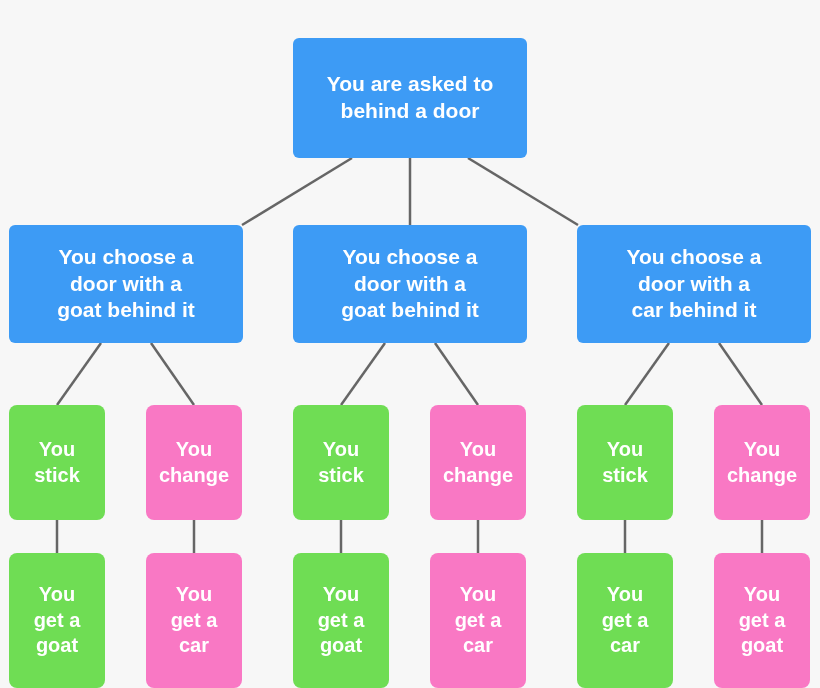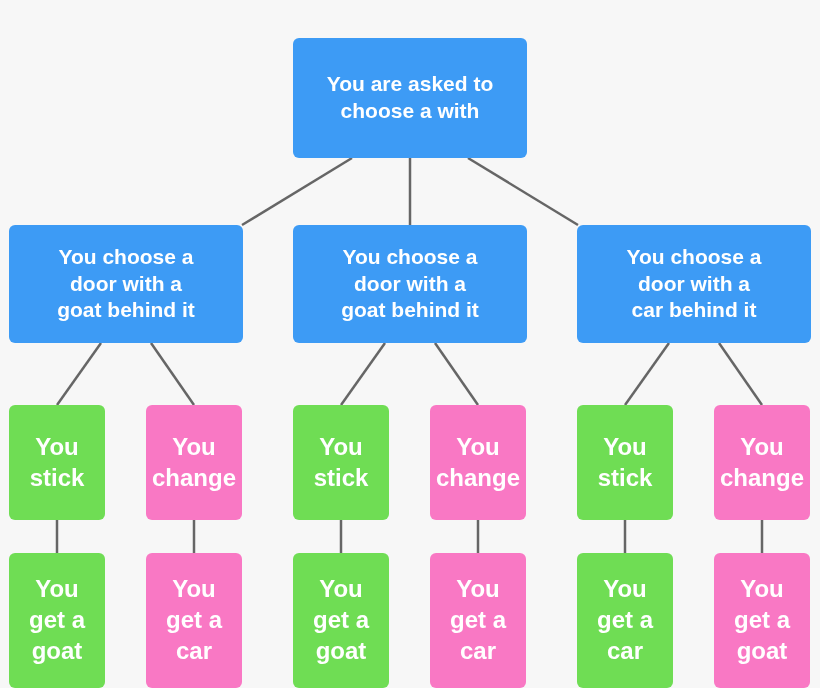--- a/index.html
+++ b/index.html
@@ -38,21 +38,22 @@
     font-weight: bold;
     line-height: 1.28;
     white-space: pre-line;
     padding: 2px 6px;
   }
   .node.root,
   .node.mid {
     font-size: 21px;
   }
   .node.leaf {
-    font-size: 24px;
+    font-size: 20px;
+    border-radius: 8px;
   }
 </style>
 </head>
 <body>
 
 <div id="diagram">
   <svg id="edges" viewBox="0 0 820 688" xmlns="http://www.w3.org/2000/svg">
       <line x1="352" y1="158" x2="242" y2="225" stroke="#666666" stroke-width="2.5"></line>
       <line x1="410" y1="158" x2="410" y2="225" stroke="#666666" stroke-width="2.5"></line>
       <line x1="468" y1="158" x2="578" y2="225" stroke="#666666" stroke-width="2.5"></line>
@@ -63,21 +64,21 @@
       <line x1="669" y1="343" x2="625" y2="405" stroke="#666666" stroke-width="2.5"></line>
       <line x1="719" y1="343" x2="762" y2="405" stroke="#666666" stroke-width="2.5"></line>
       <line x1="57" y1="520" x2="57" y2="553" stroke="#666666" stroke-width="2.5"></line>
       <line x1="194" y1="520" x2="194" y2="553" stroke="#666666" stroke-width="2.5"></line>
       <line x1="341" y1="520" x2="341" y2="553" stroke="#666666" stroke-width="2.5"></line>
       <line x1="478" y1="520" x2="478" y2="553" stroke="#666666" stroke-width="2.5"></line>
       <line x1="625" y1="520" x2="625" y2="553" stroke="#666666" stroke-width="2.5"></line>
       <line x1="762" y1="520" x2="762" y2="553" stroke="#666666" stroke-width="2.5"></line>
     </svg>
 <div class="node root" style="left: 293px; top: 38px; width: 234px; height: 120px; background: rgb(61, 155, 245); color: rgb(255, 255, 255);">You are asked to
-choose a with</div>
+behind a door</div>
     <div class="node mid" style="left: 9px; top: 225px; width: 234px; height: 118px; background: rgb(61, 155, 245); color: rgb(255, 255, 255);">You choose a
 door with a
 goat behind it</div>
     <div class="node mid" style="left: 293px; top: 225px; width: 234px; height: 118px; background: rgb(61, 155, 245); color: rgb(255, 255, 255);">You choose a
 door with a
 goat behind it</div>
     <div class="node mid" style="left: 577px; top: 225px; width: 234px; height: 118px; background: rgb(61, 155, 245); color: rgb(255, 255, 255);">You choose a
 door with a
 car behind it</div>
     <div class="node leaf" style="left: 9px; top: 405px; width: 96px; height: 115px; background: rgb(111, 221, 84); color: rgb(255, 255, 255);">You

